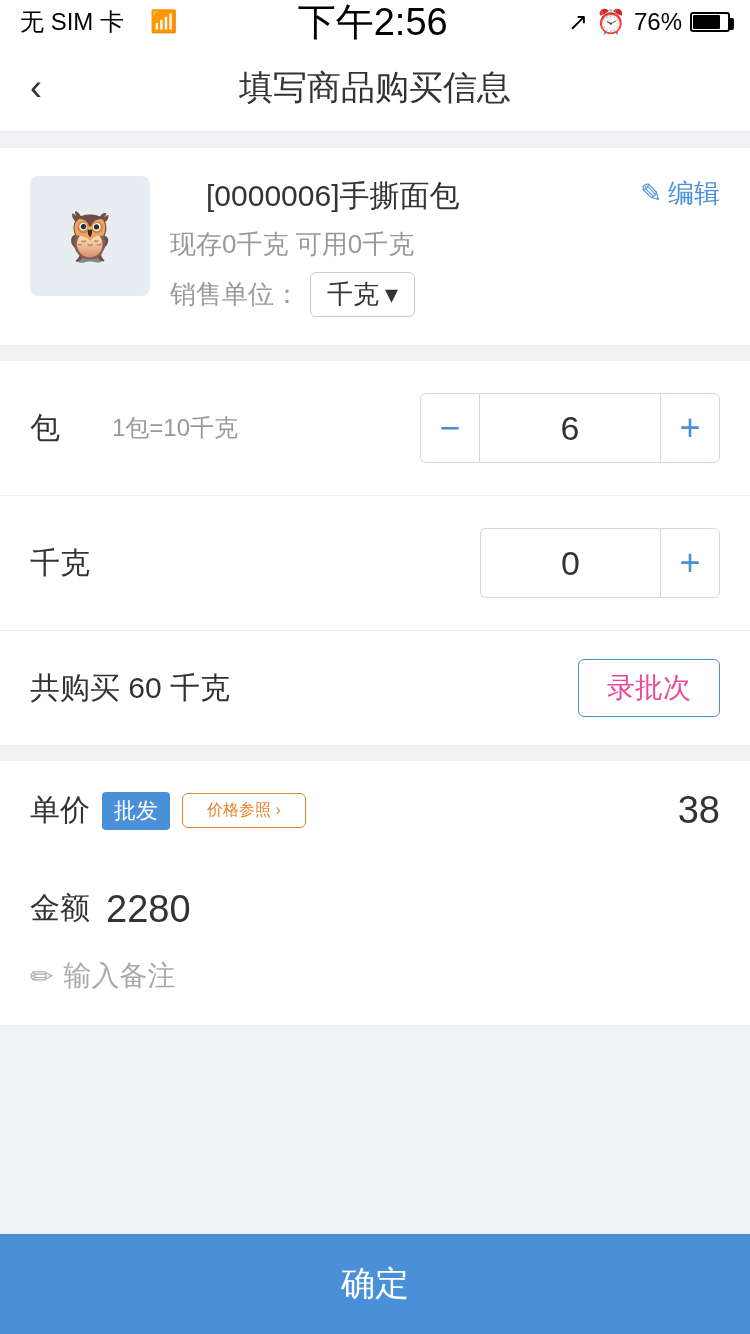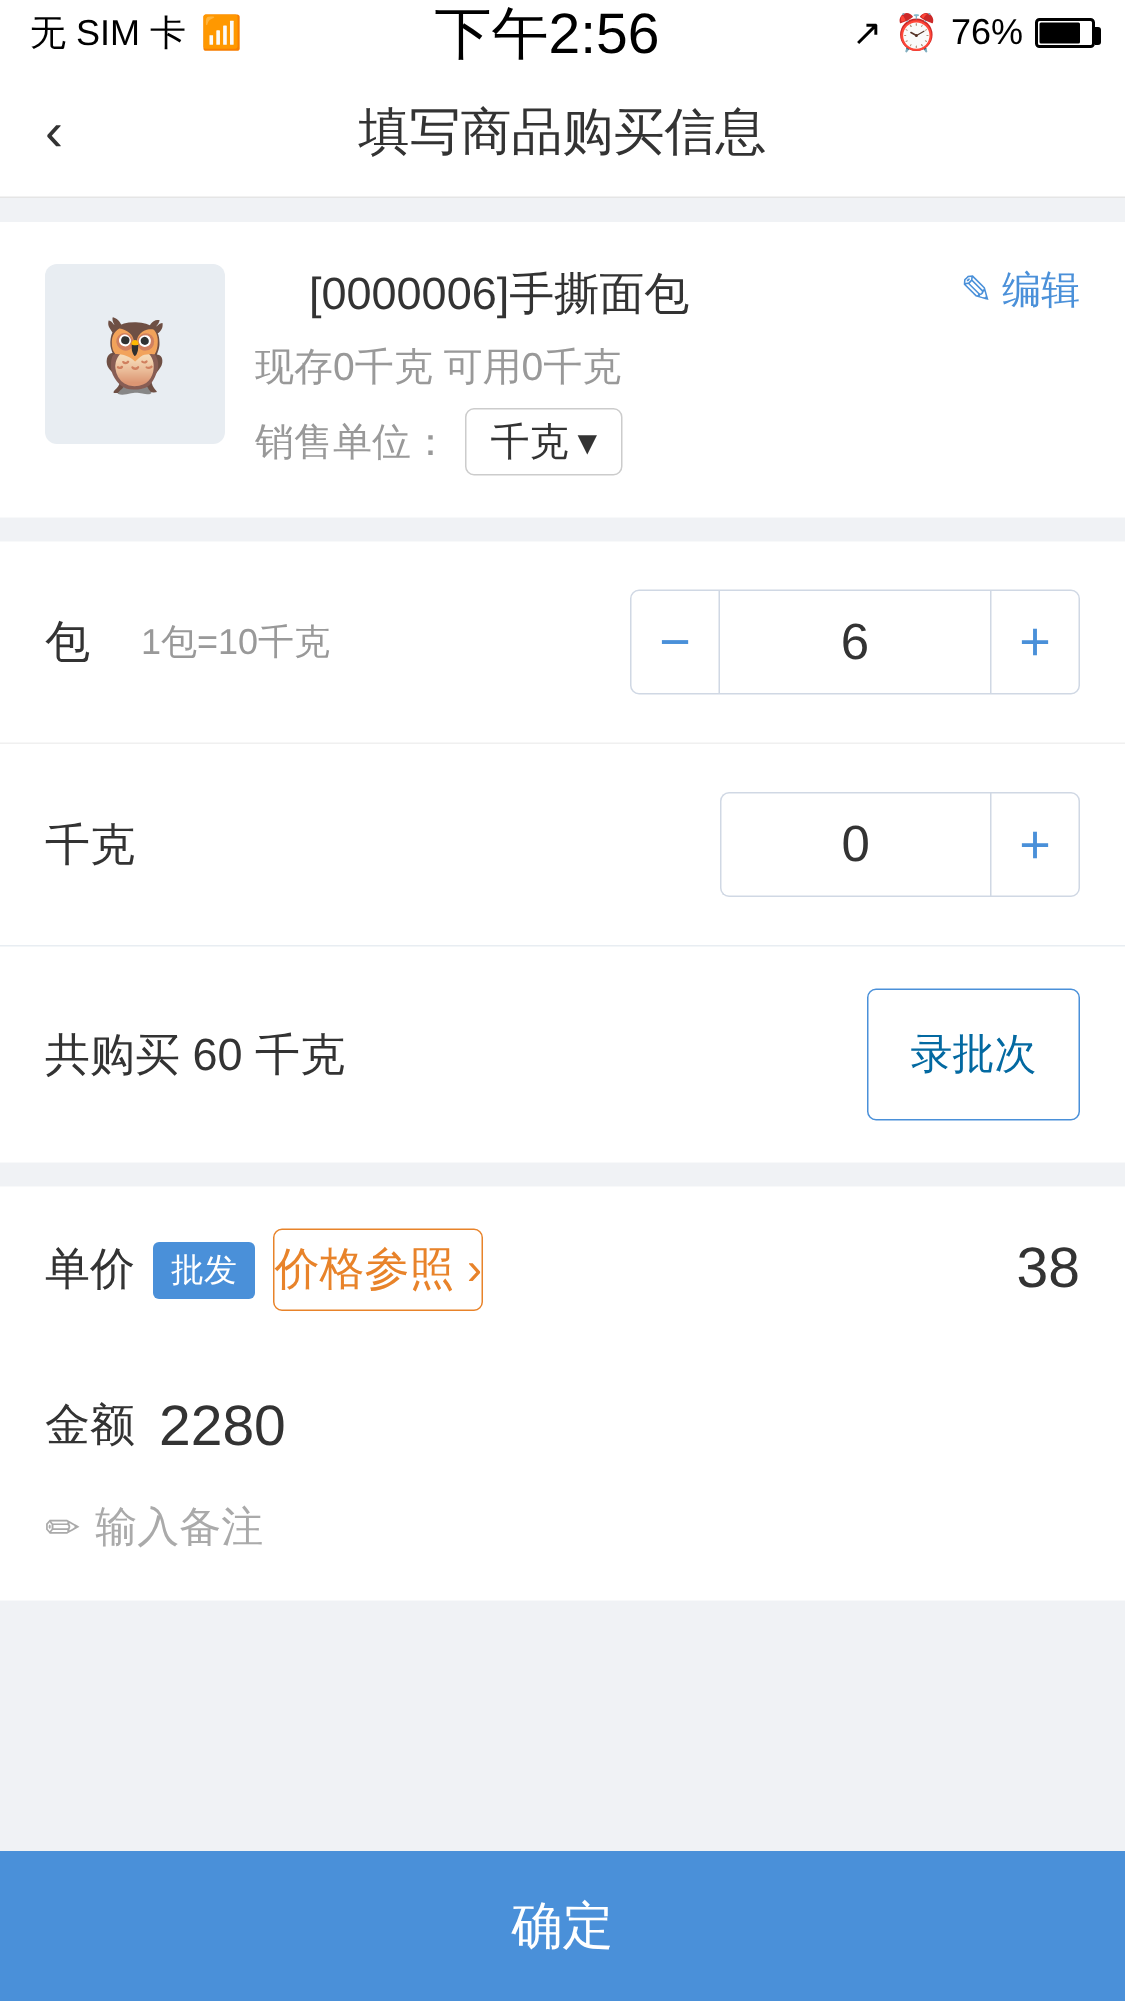--- a/index.html
+++ b/index.html
@@ -17,21 +17,21 @@
     .status-bar {
       height: 44px;
       background: #fff;
       display: flex;
       align-items: center;
       justify-content: space-between;
       padding: 0 20px;
       font-size: 24px;
       color: #000;
     }
-    .status-left { display: flex; align-items: center; gap: 10px; }
+    .status-left { display: flex; align-items: center; gap: 26px; }
     .status-center { font-size: 38px; font-weight: 500; }
     .status-right { display: flex; align-items: center; gap: 8px; font-size: 24px; }
     .wifi-icon { font-size: 22px; }
     .battery-icon { display: inline-block; width: 40px; height: 20px; border: 2px solid #000; border-radius: 3px; position: relative; }
     .battery-icon::after { content: ''; position: absolute; right: -6px; top: 4px; width: 4px; height: 12px; background: #000; border-radius: 0 2px 2px 0; }
     .battery-fill { position: absolute; left: 1px; top: 1px; bottom: 1px; width: 76%; background: #000; border-radius: 1px; }
 
     
     .nav-bar {
       height: 88px;
@@ -116,21 +116,21 @@
       border-bottom: 1px solid #f0f0f0;
     }
     .quantity-label {
       font-size: 30px;
       color: #333;
       min-width: 60px;
     }
     .quantity-hint {
       font-size: 24px;
       color: #999;
-      margin-left: 4px;
+      margin-left: 22px;
       flex: 1;
     }
     .quantity-controls {
       display: flex;
       align-items: center;
       gap: 0;
     }
     .qty-btn {
       width: 60px;
       height: 70px;
@@ -173,23 +173,23 @@
       border-top: 1px solid #e8edf2;
     }
     .subtotal-text {
       font-size: 30px;
       color: #333;
     }
     .subtotal-text span { font-weight: 500; }
     .batch-btn {
       border: 1px solid #4a90d9;
       border-radius: 6px;
-      padding: 24px 28px;
+      padding: 9px 28px;
       font-size: 28px;
-      color: #0369a1;
+      color: #ec4899;
       background: #fff;
       cursor: pointer;
     }
 
     
     .price-section {
       background: #fff;
       margin-top: 16px;
       padding: 28px 30px;
     }
@@ -208,22 +208,22 @@
     .price-tag {
       background: #4a90d9;
       color: #fff;
       font-size: 22px;
       padding: 4px 12px;
       border-radius: 4px;
     }
     .price-ref-btn {
       border: 1.5px solid #e8832a;
       border-radius: 6px;
-      padding: 6px 0;
-      font-size: 30px;
+      padding: 6px 24px;
+      font-size: 16px;
       color: #e8832a;
       background: #fff;
       cursor: pointer;
       display: flex;
       align-items: center;
       gap: 6px;
     }
     .price-value { font-size: 38px; color: #333; font-weight: 400; margin-left: 21px; }
     .amount-row {
       background: #f0f2f5;

